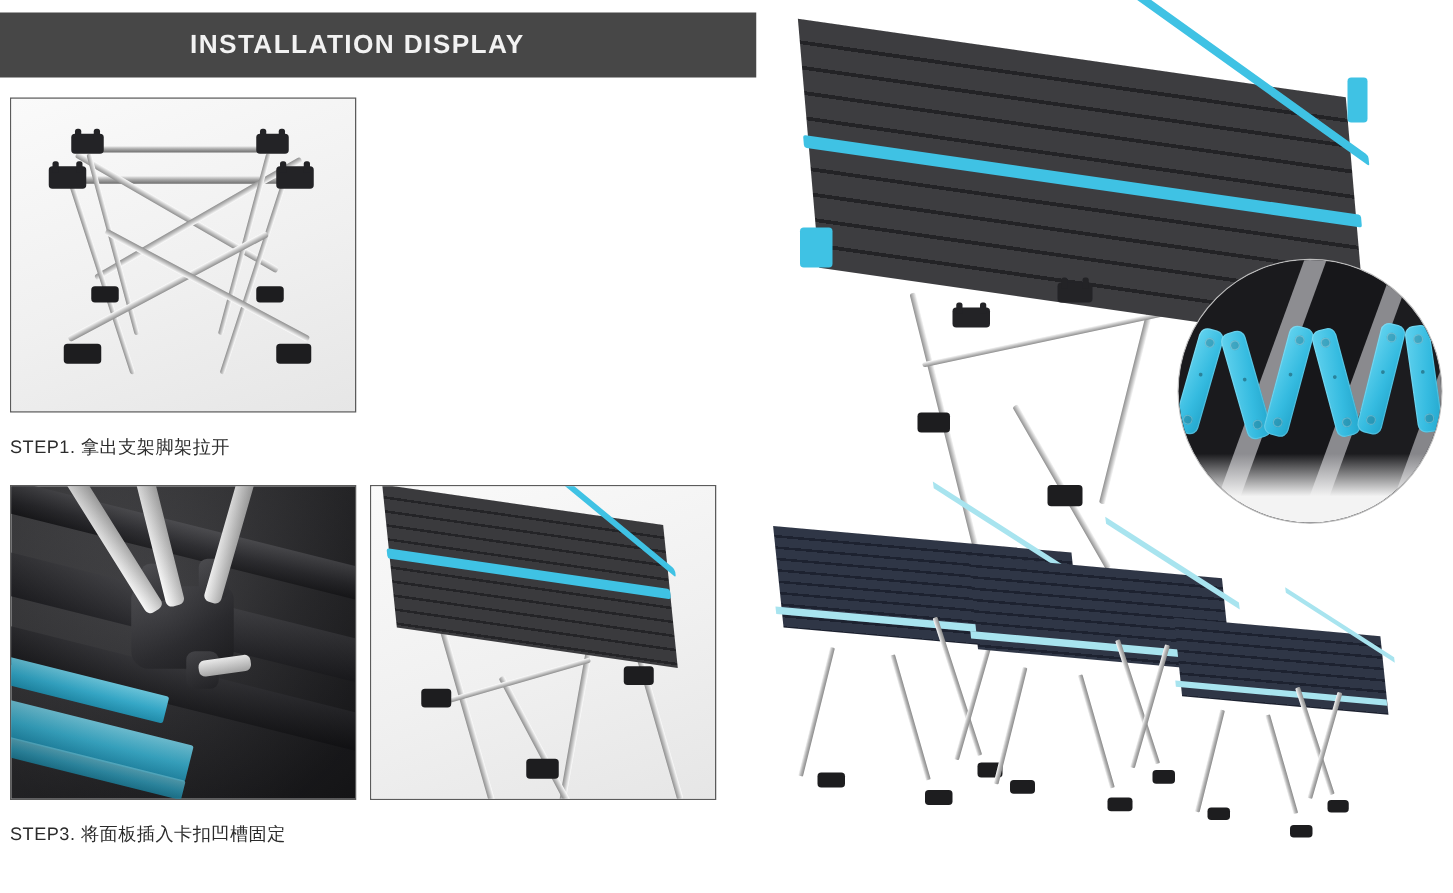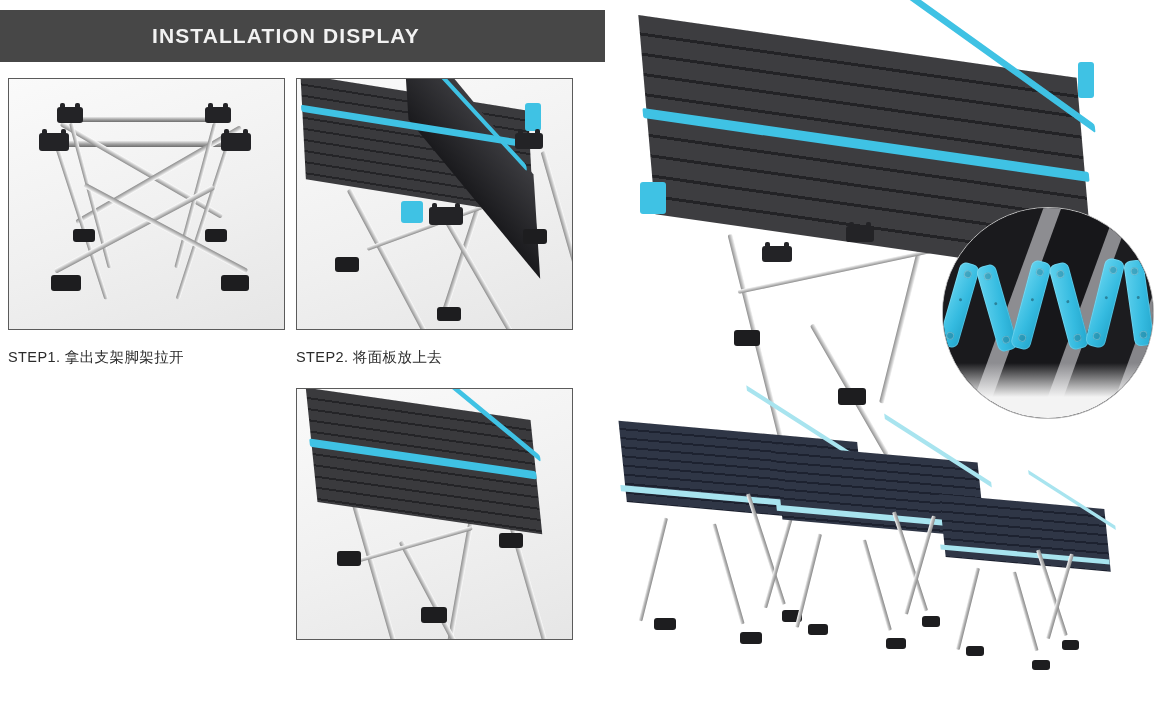--- a/index.html
+++ b/index.html
@@ -199,53 +199,54 @@
       <div class="bracket" style="left:212px; top:54px; width:30px; height:18px;"></div>
 
       <div class="foot" style="left:64px;  top:150px; width:22px; height:13px;"></div>
       <div class="foot" style="left:196px; top:150px; width:22px; height:13px;"></div>
       <div class="foot" style="left:42px;  top:196px; width:30px; height:16px;"></div>
       <div class="foot" style="left:212px; top:196px; width:28px; height:16px;"></div>
     </div>
     <div class="step-caption">STEP1. 拿出支架脚架拉开</div>
   </div>
 
-  <div class="step-cell" id="cell-step2">
+
+  <div class="step-cell" id="cell-step3">
     <div class="step-photo">
-      <div class="stage lightgrad"></div>
-
-      <div class="bar tube" style="left:52px; top:108px; width:168px; height:5px; transform:rotate(62deg);"></div>
-      <div class="bar tube" style="left:200px; top:68px; width:180px; height:5px; transform:rotate(108deg);"></div>
-      <div class="bar tube" style="left:150px; top:140px; width:150px; height:5px; transform:rotate(60deg);"></div>
-      <div class="bar tube" style="left:246px; top:70px; width:170px; height:5px; transform:rotate(74deg);"></div>
-      <div class="bar tube" style="left:70px; top:168px; width:150px; height:4px; transform:rotate(-20deg);"></div>
-
-      <div class="top-slab" style="left:6px; top:14px; width:228px; height:104px;
-                  transform: skewY(12deg) rotate(-3deg);"></div>
-
-      <div class="top-edge-dark" style="left:108px; top:20px; width:132px; height:96px;
-                  transform: skewY(52deg) rotate(-4deg);
-                  background:linear-gradient(180deg,#3c3c40,#1a1a1d);"></div>
-
-      <div class="top-edge-cyan" style="left:4px; top:44px; width:230px; height:7px;
-                  transform: skewY(12deg) rotate(-3deg);"></div>
-      <div class="top-edge-cyan" style="left:100px; top:16px; width:130px; height:6px;
-                  transform: skewY(50deg) rotate(-6deg);"></div>
-      <div class="top-edge-cyan" style="left:104px; top:122px; width:22px; height:22px; border-radius:3px;"></div>
-      <div class="top-edge-cyan" style="left:228px; top:24px; width:16px; height:28px; border-radius:3px;"></div>
-
-      <div class="bracket" style="left:132px; top:128px; width:34px; height:18px;"></div>
-      <div class="bracket" style="left:218px; top:54px;  width:28px; height:16px;"></div>
-      <div class="foot" style="left:226px; top:150px; width:24px; height:15px;"></div>
-      <div class="foot" style="left:38px;  top:178px; width:24px; height:15px;"></div>
-      <div class="foot" style="left:140px; top:228px; width:24px; height:14px;"></div>
+      <div class="macro-bg"></div>
+
+      <div class="macro-rail" style="left:-40px; top:38px; width:420px; height:26px; transform:rotate(14deg);"></div>
+      <div class="macro-rail" style="left:-40px; top:96px; width:420px; height:34px; transform:rotate(14deg);
+           background:linear-gradient(180deg,#3a3a3e,#1e1e22);"></div>
+      <div class="macro-rail" style="left:-60px; top:150px; width:420px; height:30px; transform:rotate(14deg);
+           background:linear-gradient(180deg,#2e2e32,#17171a);"></div>
+
+      <div class="macro-cyan" style="left:-24px; top:150px; width:150px; height:22px; transform:rotate(14deg);"></div>
+      <div class="macro-cyan" style="left:-30px; top:186px; width:175px; height:30px; transform:rotate(14deg);
+           background:linear-gradient(180deg,#7bdaf1,#3cc0e3 55%,#239fc4);"></div>
+      <div class="macro-cyan" style="left:-20px; top:216px; width:160px; height:16px; transform:rotate(14deg); opacity:.85;"></div>
+
+      <div class="macro-hub" style="left:96px; top:80px; width:82px; height:66px;
+           background:linear-gradient(150deg,#46464a,#232327 60%,#151518);
+           border-radius:10px 10px 14px 14px;"></div>
+      <div class="macro-hub" style="left:104px; top:62px; width:22px; height:30px; border-radius:7px;
+           background:linear-gradient(160deg,#4a4a4e,#26262a);"></div>
+      <div class="macro-hub" style="left:150px; top:58px; width:24px; height:32px; border-radius:7px;
+           background:linear-gradient(160deg,#4a4a4e,#26262a);"></div>
+      <div class="macro-hub" style="left:140px; top:132px; width:26px; height:30px; border-radius:7px;
+           background:linear-gradient(160deg,#3e3e42,#1d1d21);"></div>
+
+      <div class="macro-pole" style="left:116px; top:92px; width:150px; height:15px; transform:rotate(-122deg);"></div>
+      <div class="macro-pole" style="left:132px; top:88px; width:140px; height:15px; transform:rotate(-104deg);"></div>
+      <div class="macro-pole" style="left:160px; top:86px; width:130px; height:14px; transform:rotate(-74deg);"></div>
+      <div class="macro-pole" style="left:150px; top:140px; width:42px; height:13px; transform:rotate(-8deg);"></div>
+      <div class="vignette"></div>
     </div>
-    <div class="step-caption">STEP2. 将面板放上去</div>
-  </div>
-
+    <div class="step-caption">STEP3. 将面板插入卡扣凹槽固定</div>
+  </div>
 
   <div class="step-cell" id="cell-step4">
     <div class="step-photo">
       <div class="stage lightgrad"></div>
 
       <div class="bar tube" style="left:56px; top:108px; width:150px; height:5px; transform:rotate(74deg);"></div>
       <div class="bar tube" style="left:180px; top:96px; width:160px; height:5px; transform:rotate(100deg);"></div>
       <div class="bar tube" style="left:104px; top:150px; width:130px; height:5px; transform:rotate(62deg);"></div>
       <div class="bar tube" style="left:206px; top:104px; width:150px; height:5px; transform:rotate(74deg);"></div>
       <div class="bar tube" style="left:60px; top:170px; width:120px; height:4px; transform:rotate(-16deg);"></div>

